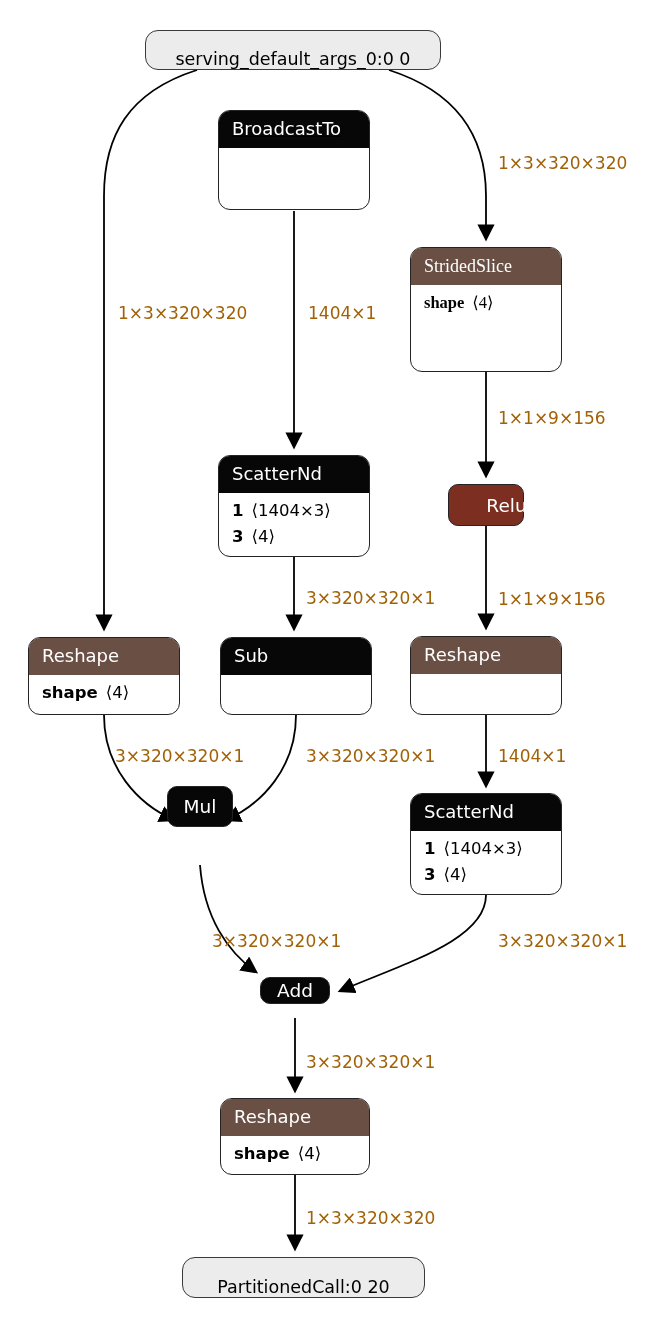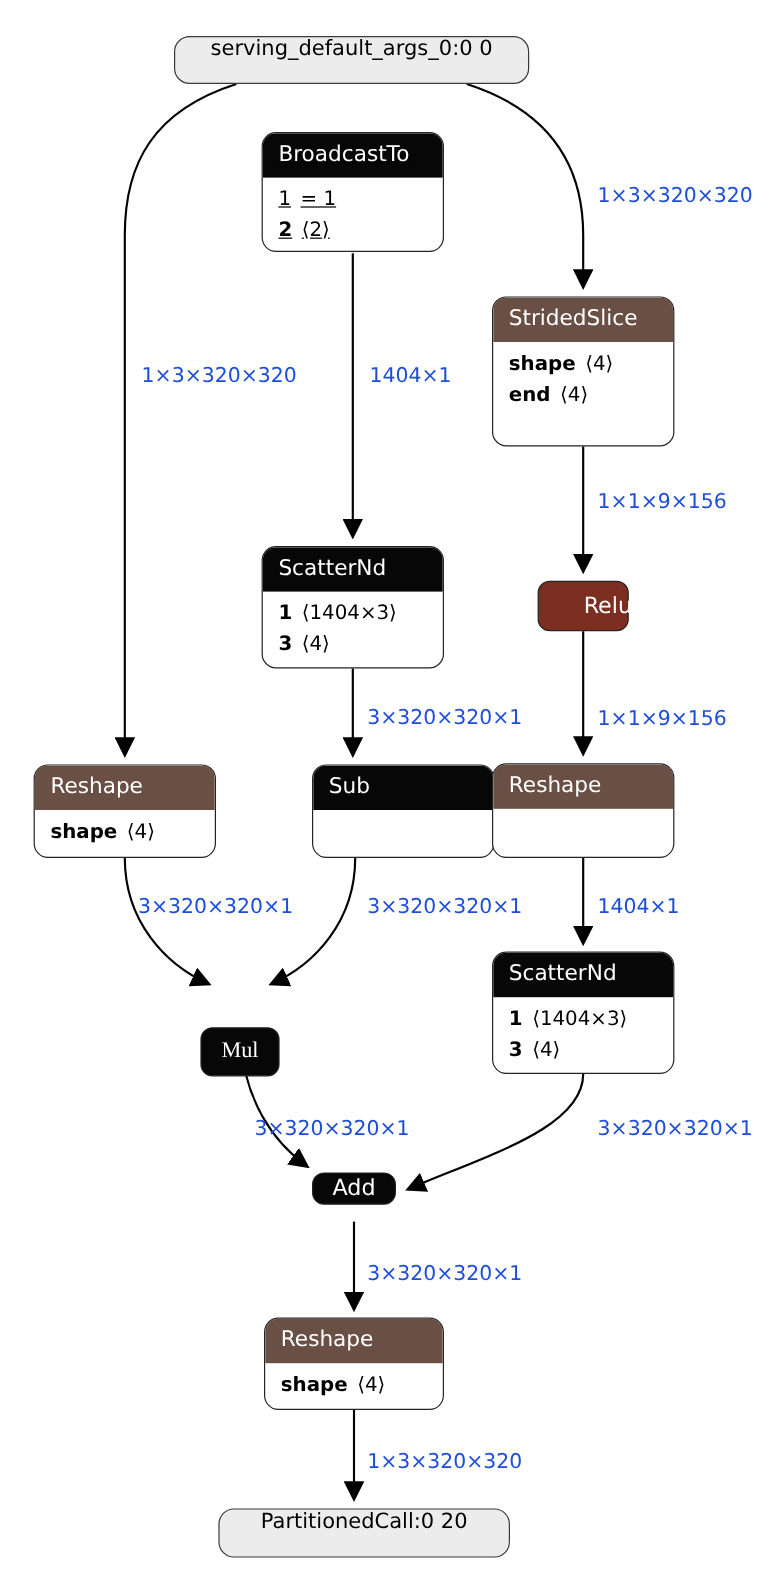--- a/index.html
+++ b/index.html
@@ -7,21 +7,21 @@
     position:relative; width:652px; height:1328px; background:#ffffff;
     font-family:"DejaVu Sans","Liberation Sans",sans-serif; overflow:hidden;
   }
   svg.edges { position:absolute; left:0; top:0; width:652px; height:1328px; }
   .edge { fill:none; stroke:#000000; stroke-width:1.8px; }
 
   
   .io {
     position:absolute; box-sizing:border-box;
     background:#ececec; border:1.8px solid #3a3a3a; border-radius:13px;
-    display:flex; align-items:flex-start; justify-content:center;
+    display:flex; align-items:flex-end; justify-content:center;
     font-size:17.5px; color:#000; white-space:nowrap;
   }
 
   
   .op {
     position:absolute; box-sizing:border-box; overflow:hidden;
     background:#ffffff; border:1.8px solid #242424; border-radius:12px;
   }
   .hdr { color:#ffffff; font-size:18px; line-height:22px; padding:7px 12px 8px 13px; white-space:nowrap; }
   .hdr.black { background:#070707; }
@@ -35,21 +35,21 @@
   .mini {
     position:absolute; box-sizing:border-box;
     display:flex; align-items:center; justify-content:center;
     color:#ffffff; font-size:18.5px; border:1.8px solid #242424; border-radius:10px;
     white-space:nowrap;
   }
   .mini.black { background:#070707; }
   .mini.red { background:#7c2e21; }
 
   
-  .elabel { position:absolute; font-size:17px; line-height:22px; color:#1d4ed8; white-space:nowrap; }
+  .elabel { position:absolute; font-size:17px; line-height:22px; color:#a16207; white-space:nowrap; }
 </style>
 </head>
 <body>
 
 <div class="canvas">
 
   <svg class="edges">
     <defs>
       <marker id="arrow" viewBox="0 0 10 10" refX="8.5" refY="5" markerWidth="9.5" markerHeight="9.5" orient="auto-start-reverse">
         <path d="M0,0 L10,5 L0,10 z" fill="#000000"></path>
@@ -69,31 +69,26 @@
     <path class="edge" d="M 295 1018 L 295 1091" marker-end="url(#arrow)"></path>
     <path class="edge" d="M 295 1175 L 295 1249" marker-end="url(#arrow)"></path>
   </svg>
 
   <div class="io" style="left:145px;top:30px;width:296px;height:40px;">
     <span>serving_default_args_0:0 0</span>
   </div>
 
   <div class="op" style="left:218px;top:110px;width:152px;height:100px;text-decoration:underline;">
     <div class="hdr black">BroadcastTo</div>
-    <div class="body">
-      <div class="row"><span class="k">1</span><span class="v">= 1</span></div>
-      <div class="row"><span class="k b">2</span><span class="v">⟨2⟩</span></div>
-    </div>
   </div>
 
-  <div class="op" style="left:410px;top:247px;width:152px;height:125px;">
+  <div class="op" style="left:410px;top:247px;width:152px;height:125px;font-family:Liberation Serif, serif;">
     <div class="hdr brown">StridedSlice</div>
     <div class="body">
       <div class="row"><span class="k b">shape</span><span class="v">⟨4⟩</span></div>
-      <div class="row"><span class="k b">end</span><span class="v">⟨4⟩</span></div>
     </div>
   </div>
 
   <div class="op" style="left:218px;top:455px;width:152px;height:102px;">
     <div class="hdr black">ScatterNd</div>
     <div class="body">
       <div class="row"><span class="k b">1</span><span class="v">⟨1404×3⟩</span></div>
       <div class="row"><span class="k b">3</span><span class="v">⟨4⟩</span></div>
     </div>
   </div>
@@ -102,29 +97,29 @@
     <span>Relu</span>
   </div>
 
   <div class="op" style="left:28px;top:637px;width:152px;height:78px;">
     <div class="hdr brown">Reshape</div>
     <div class="body">
       <div class="row"><span class="k b">shape</span><span class="v">⟨4⟩</span></div>
     </div>
   </div>
 
-  <div class="op" style="left:220px;top:637px;width:152px;height:78px;margin-left:40px;">
+  <div class="op" style="left:220px;top:637px;width:152px;height:78px;">
     <div class="hdr black">Sub</div>
   </div>
 
   <div class="op" style="left:410px;top:636px;width:152px;height:79px;">
     <div class="hdr brown">Reshape</div>
   </div>
 
-  <div class="mini black" style="left:167px;top:856px;width:66px;height:41px;font-family:Liberation Serif, serif;">
+  <div class="mini black" style="left:167px;top:786px;width:66px;height:41px;">
     <span>Mul</span>
   </div>
 
   <div class="op" style="left:410px;top:793px;width:152px;height:102px;">
     <div class="hdr black">ScatterNd</div>
     <div class="body">
       <div class="row"><span class="k b">1</span><span class="v">⟨1404×3⟩</span></div>
       <div class="row"><span class="k b">3</span><span class="v">⟨4⟩</span></div>
     </div>
   </div>

